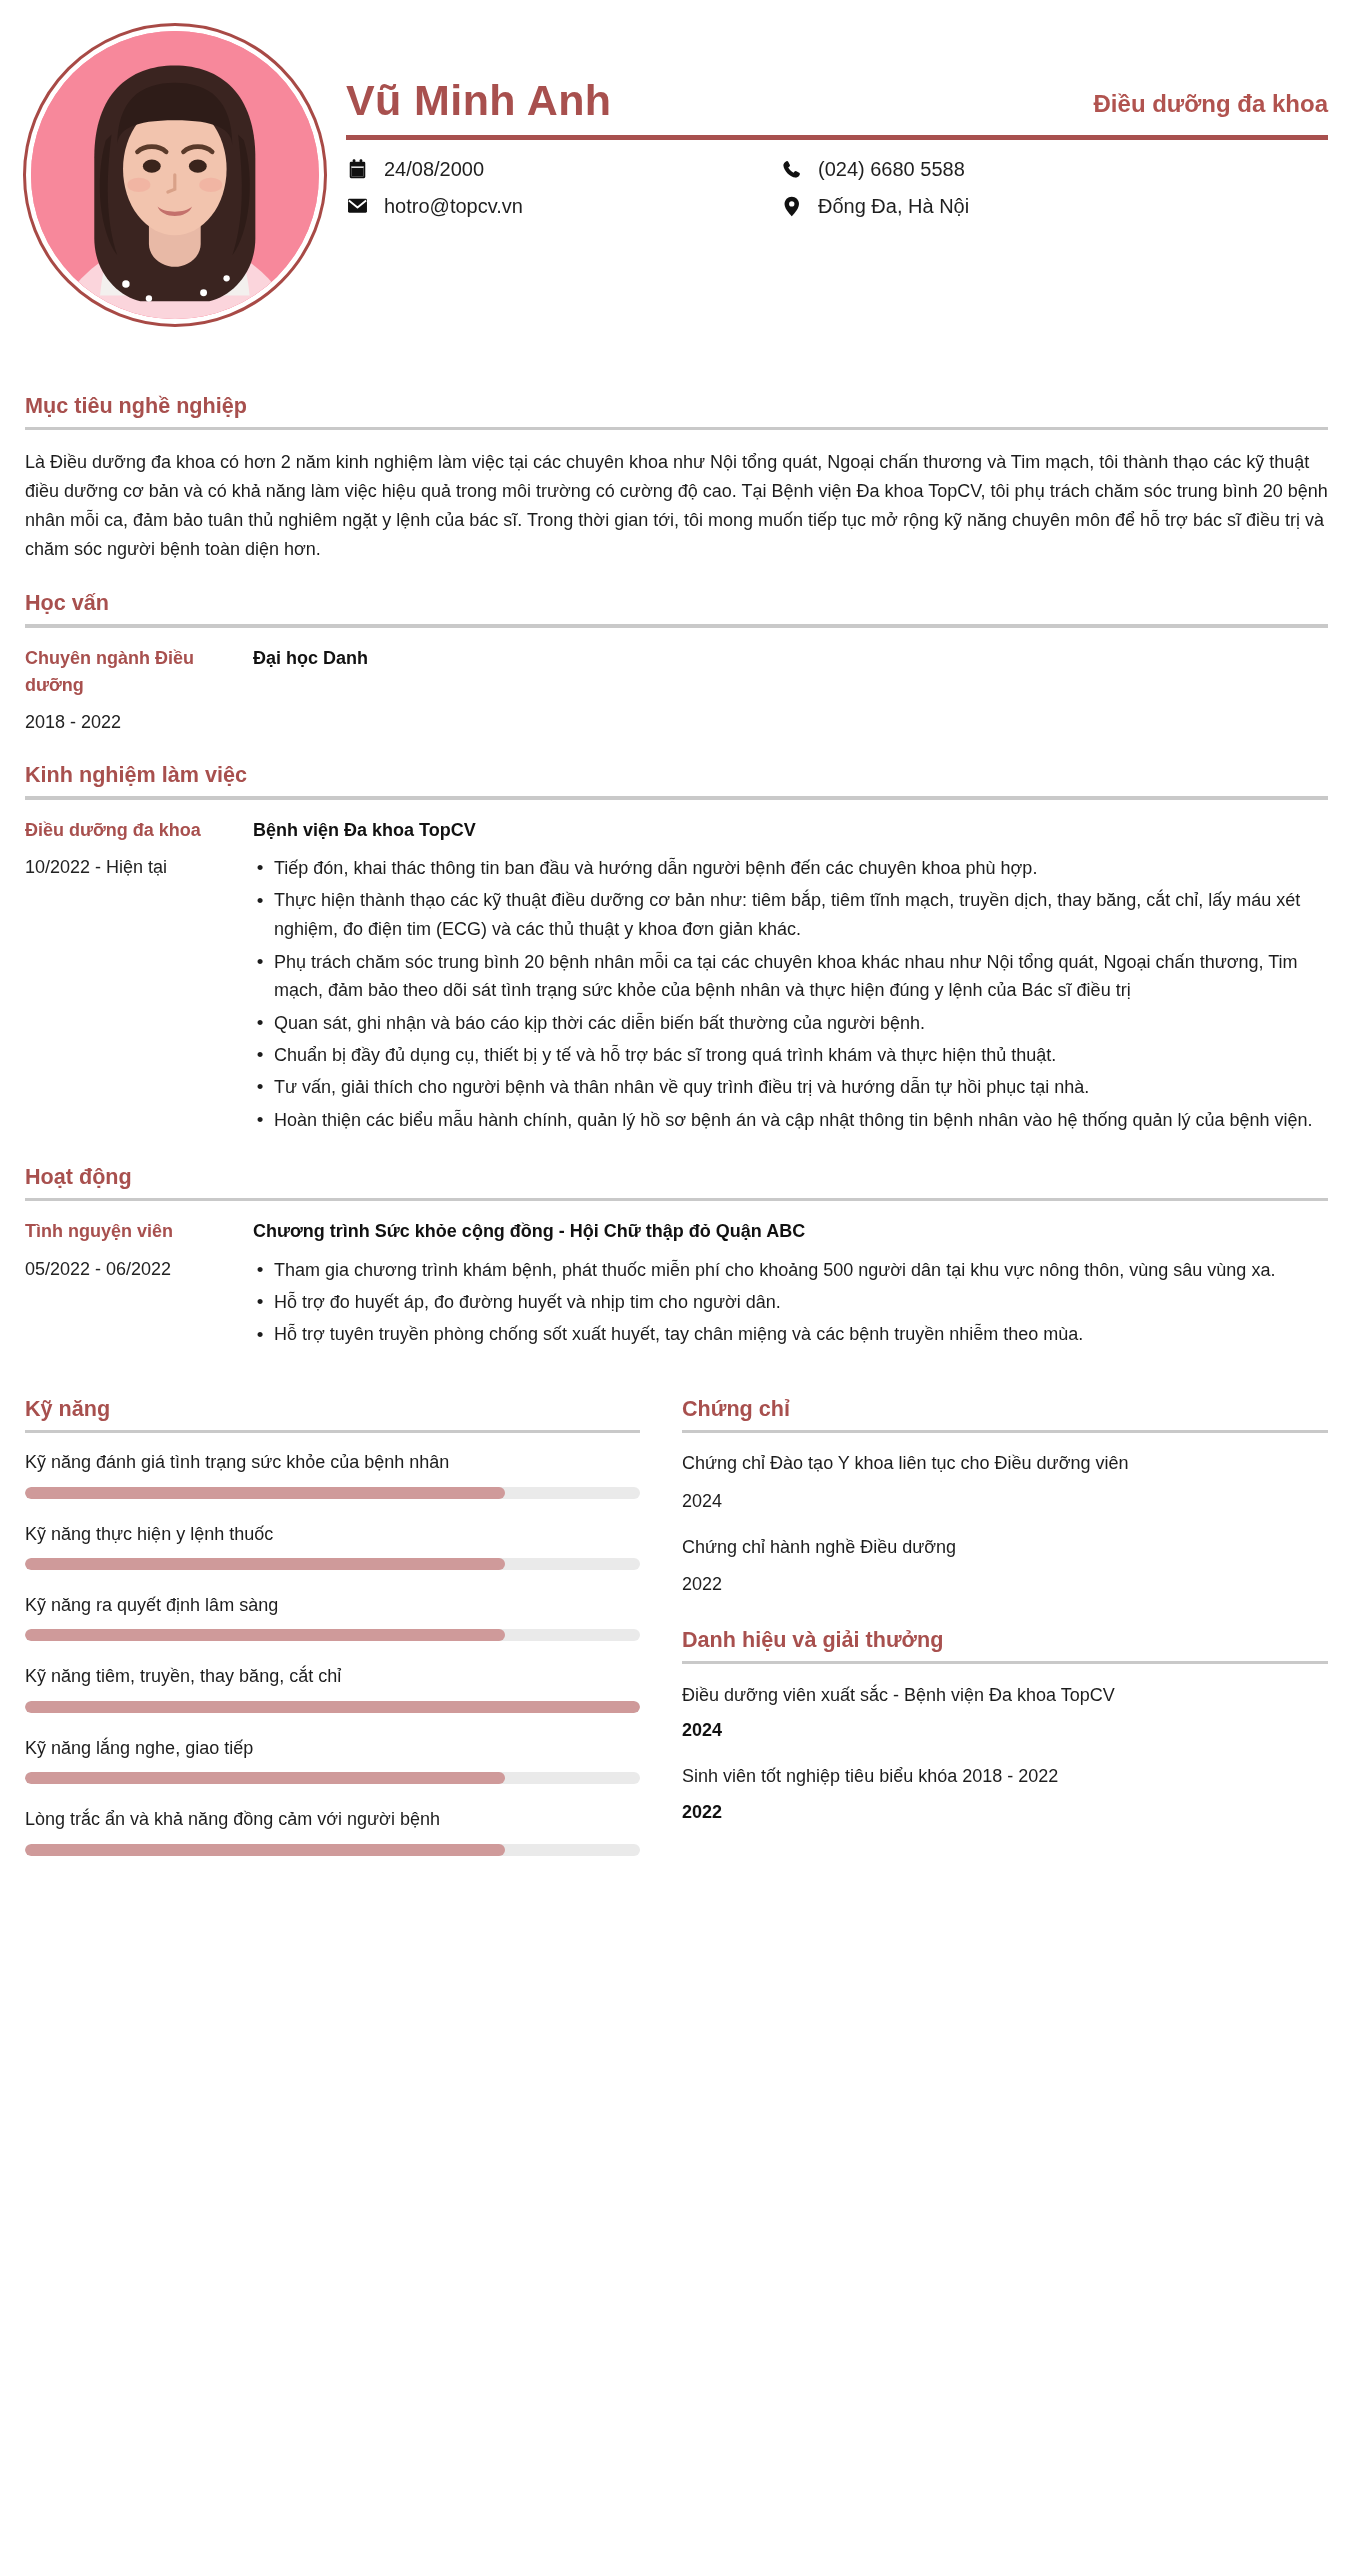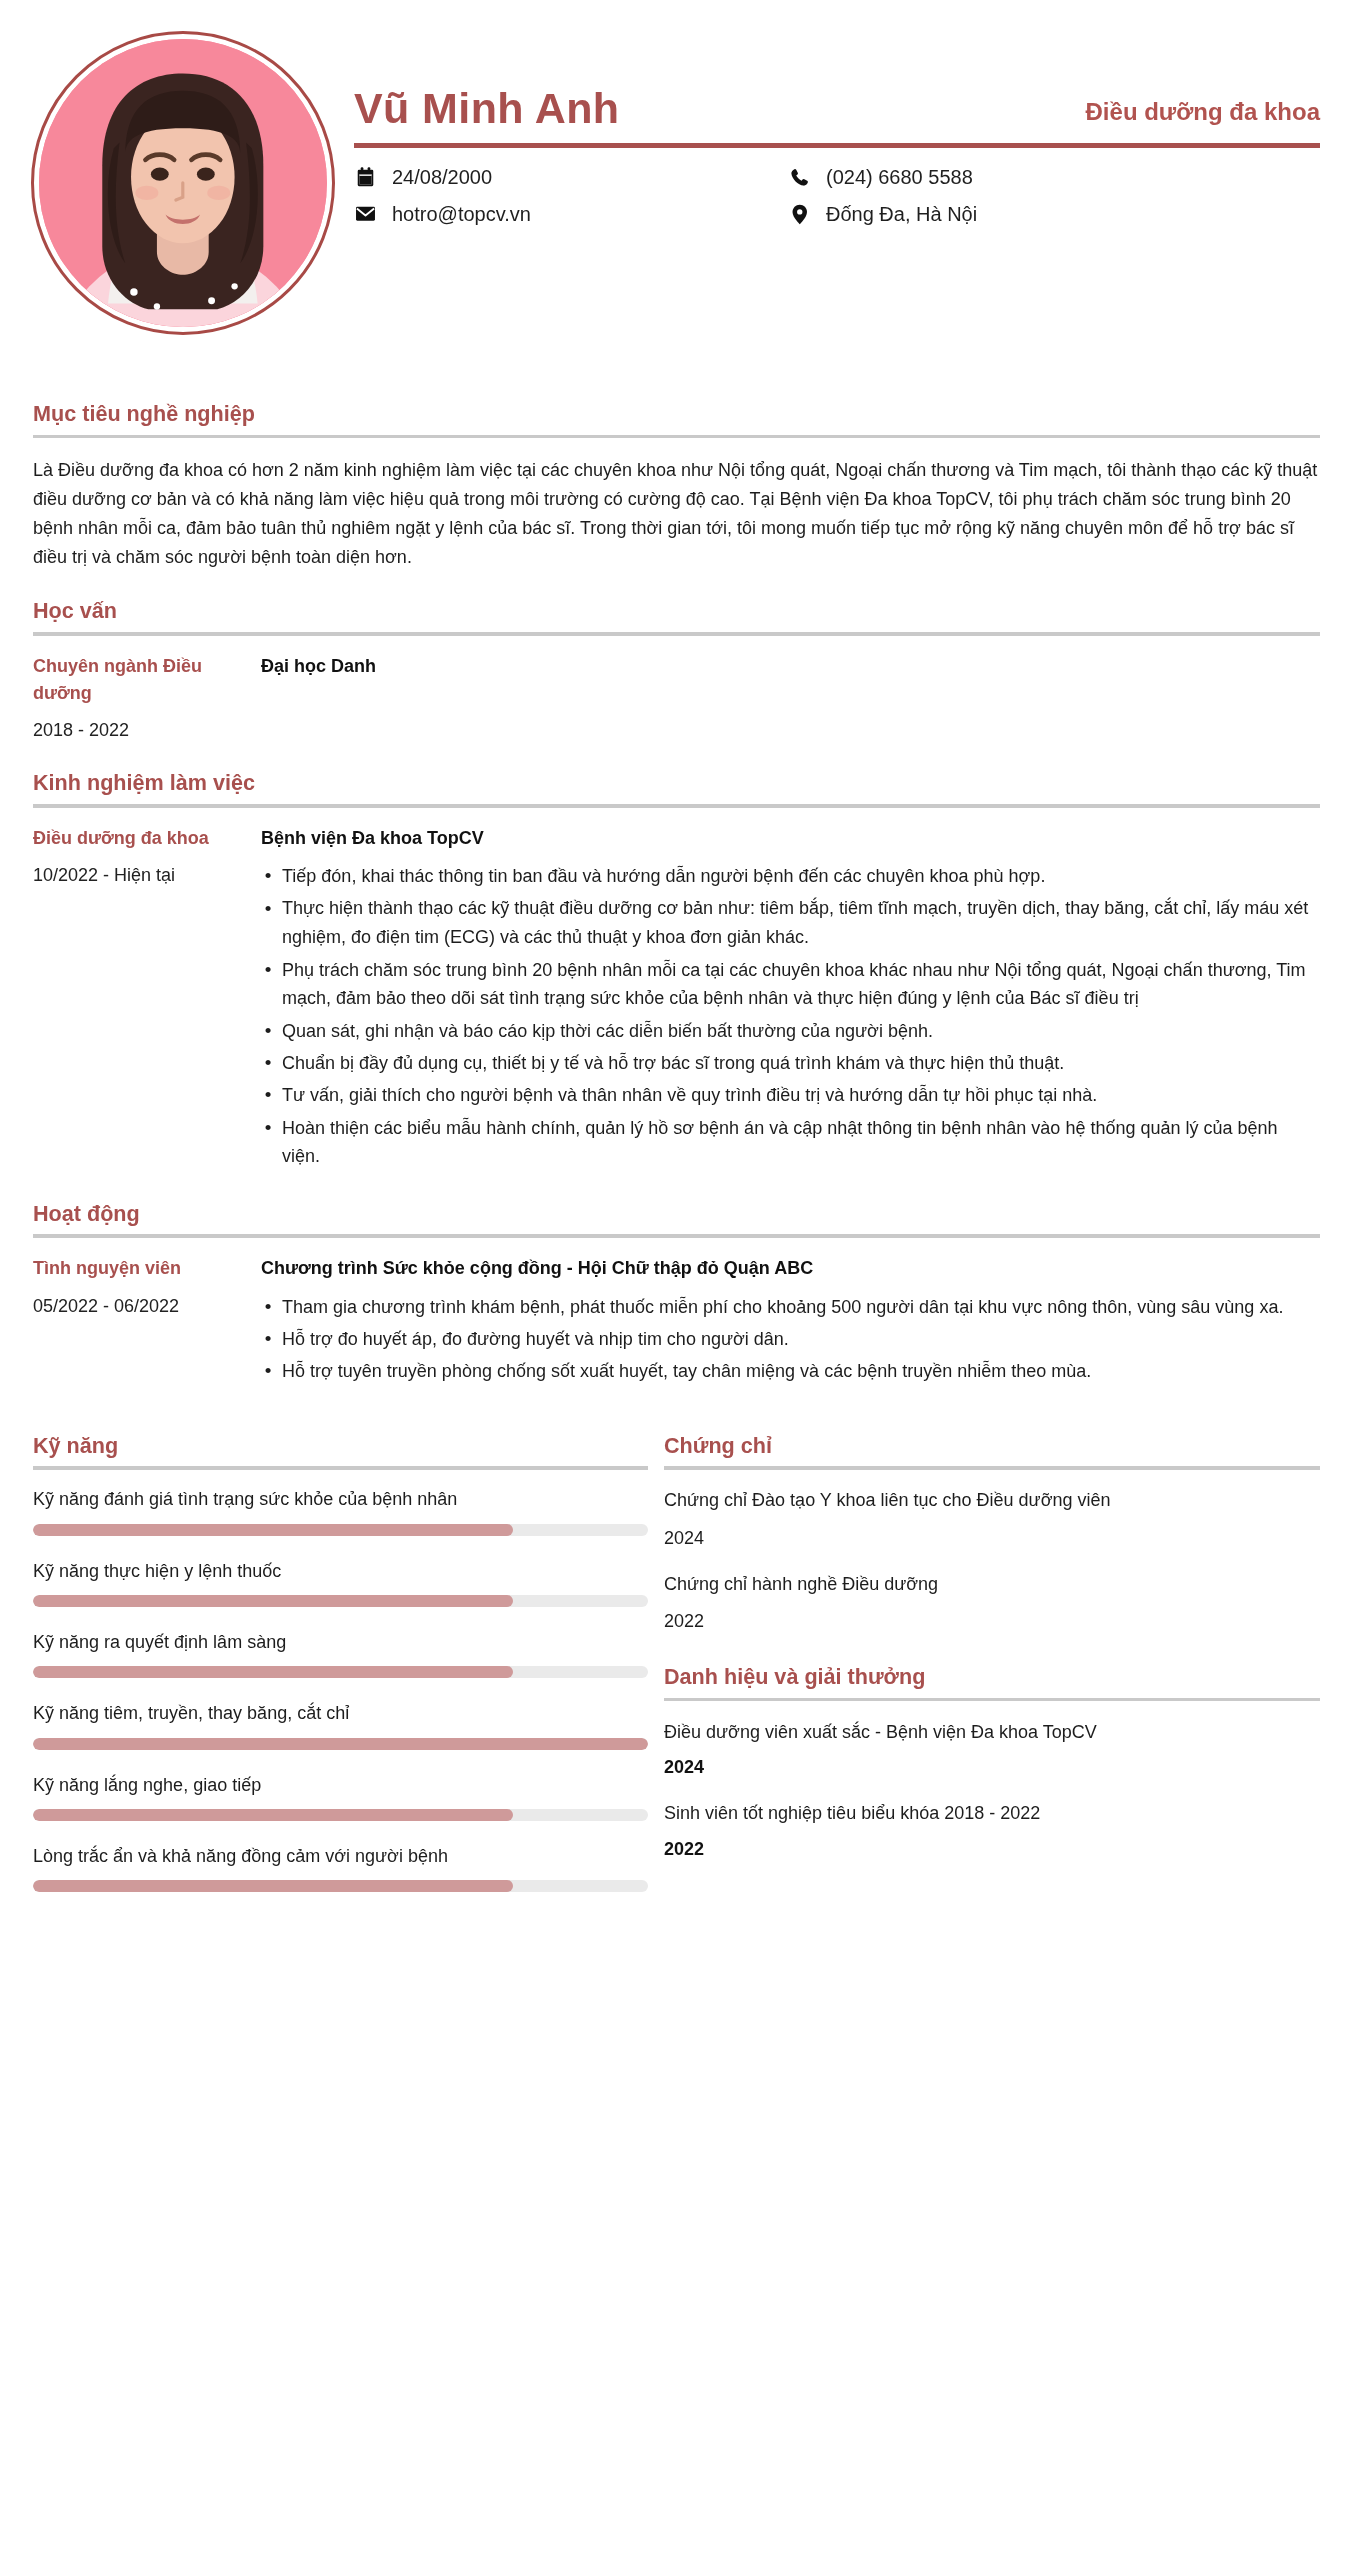--- a/index.html
+++ b/index.html
@@ -11,21 +11,21 @@
     font-family: "Liberation Sans", sans-serif;
     color: #1a1a1a;
   }
   #page {
     position: relative;
     width: 1353px;
     height: 2144px;
     background: #ffffff;
     overflow: hidden;
     box-sizing: border-box;
-    padding: 12px;
+    padding: 4px;
   }
 
   
   .header {
     position: relative;
     height: 363px;
     padding: 0;
   }
   .avatar-wrap {
     position: absolute;
@@ -179,21 +179,21 @@
     left: -17.3px;
     top: -0.9px;
     font-size: 19px;
     color: #1d1d1d;
   }
 
   
   .two-col {
     display: flex;
     margin-top: 43px;
-    gap: 16px;
+    gap: 42px;
     justify-content: flex-end;
   }
   .col-left { width: 615px; flex: 0 0 615px; }
   .col-right { flex: 1 1 auto; }
 
   .skill { margin-bottom: 23px; }
   .skill-name {
     font-size: 18px;
     color: #1d1d1d;
     margin-bottom: 11.2px;

